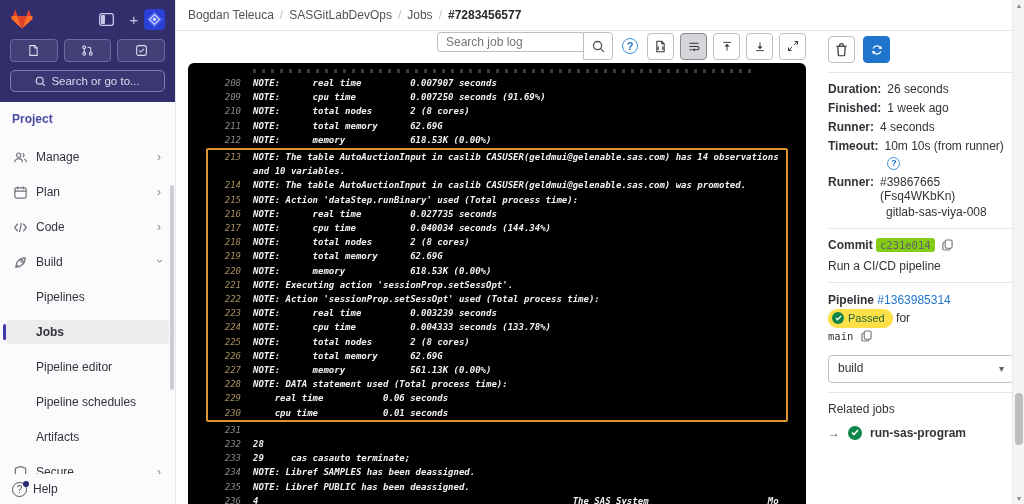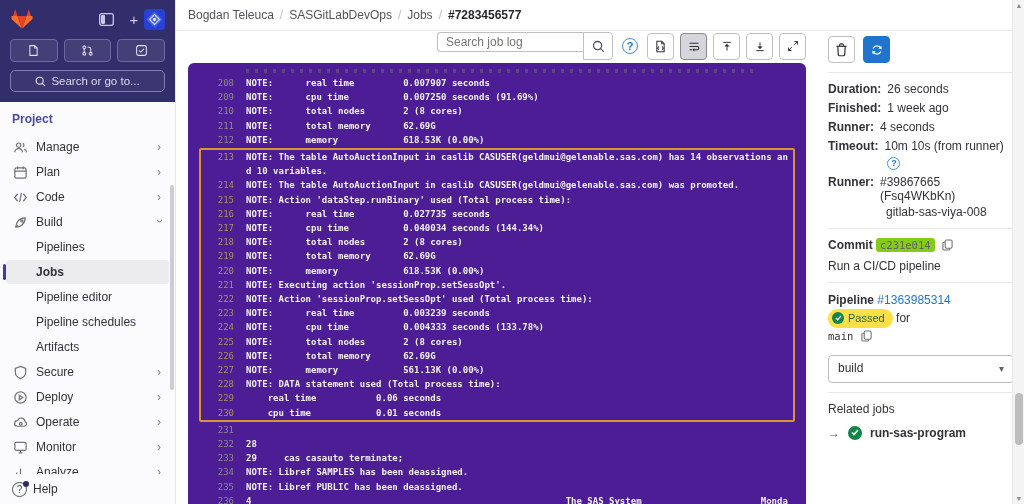--- a/index.html
+++ b/index.html
@@ -17,21 +17,21 @@
   .plus { font-size:15px; color:#cac8e8; }
   .avatar { width:21px; height:21px; border-radius:4px; display:flex; align-items:center; justify-content:center; }
   .sb-shortcuts { display:flex; gap:6px; margin-top:7px; }
   .sb-shortcuts .scbtn { flex:1; height:23px; background:#434078; border:1px solid #6d6aa3;
     border-radius:4px; display:flex; align-items:center; justify-content:center; color:#dddcf0; cursor:pointer; }
   .sb-search { margin-top:8px; width:100%; height:22px; background:#3a3773; border:1px solid #807ead;
     border-radius:5px; color:#dcdbef; font-size:11.5px; display:flex; align-items:center; justify-content:center; gap:5px; cursor:pointer; font-family:inherit; }
   .sb-title { font-size:12px; font-weight:bold; color:#4a4aa5; padding:10px 12px 6px 12px; }
   .nav { flex:1; overflow:hidden; padding:2px 6px; position:relative; }
   .nav-item { display:flex; align-items:center; height:24px; border-radius:4px; padding:0 6px 0 6px;
-    font-size:12px; color:#333238; cursor:pointer; position:relative; margin:1px 0; }
+    font-size:12px; color:#333238; cursor:pointer; position:relative; margin:11px 0; }
   .nav-item .ni-icon { width:16px; height:16px; margin-right:8px; color:#737278; display:flex; align-items:center; justify-content:center; flex:0 0 16px; }
   .nav-item .lbl { flex:1; white-space:nowrap; }
   .nav-item .chev { color:#89888d; font-size:12px; padding-right:2px; }
   .nav-item .chev.down { display:inline-block; transform:rotate(90deg); }
   .nav-item.sub { padding-left:30px; }
   .nav-item.active { background:#ececef; font-weight:bold; }
   .nav-item.active::before { content:""; position:absolute; left:-3px; top:4px; bottom:4px; width:3px; border-radius:2px; background:#3f3aa5; }
   .sb-help { height:30px; display:flex; align-items:center; gap:6px; padding:0 12px; font-size:12px; cursor:pointer; }
   .help-ic { position:relative; width:15px; height:15px; border:1.2px solid #535158; border-radius:50%;
     font-size:10px; display:flex; align-items:center; justify-content:center; color:#535158; }
@@ -53,22 +53,22 @@
   .sgroup input { width:146px; height:20px; border:1px solid #bfbfc3; border-right:none;
     border-radius:4px 0 0 4px; padding:0 8px; font-size:12px; color:#535158; outline:none; font-family:inherit; }
   .sgroup .sbtn { width:30px; height:28px; border:1px solid #bfbfc3; border-radius:0 4px 4px 0;
     background:#fff; display:flex; align-items:center; justify-content:center; color:#535158; cursor:pointer; }
   .qmark { width:16px; height:16px; border:1.6px solid #428fdc; border-radius:50%; color:#1f75cb;
     font-size:11px; font-weight:bold; display:flex; align-items:center; justify-content:center; margin:0 3px; cursor:pointer; }
   .tbtn { width:27px; height:27px; border:1px solid #bfbfc3; border-radius:4px; background:#fff;
     display:flex; align-items:center; justify-content:center; color:#333238; cursor:pointer; }
   .tbtn.pressed { background:#d6d5db; border-color:#89888d; }
 
-  .log { flex:1; background:#4c1d95; border-radius:6px 6px 0 0; overflow:hidden;
-    font-family:"DejaVu Sans Mono", monospace; font-size:9px; line-height:14.2px; padding:6px 8px; }
+  .log { flex:1; background:#000000; border-radius:6px 6px 0 0; overflow:hidden;
+    font-family:"DejaVu Sans Mono", monospace; font-size:9px; line-height:14.2px; padding:6px 15px;font-style:italic; }
   .lrow { display:flex; padding:0 8px; }
   .lrow .num { width:30px; flex:0 0 30px; text-align:right; color:#8a8a8a; margin-right:12px; cursor:pointer; }
   .lrow .txt { flex:1; color:#f2f2f2; font-weight:bold; white-space:pre-wrap; word-break:break-all; }
   .hl { border:2px solid #d99530; border-radius:2px; margin:1px 3px; }
   .hl .lrow { padding:0 5px 0 3px; }
   .hl .num { color:#a8905f; }
   .sliver { height:4px; margin:0 40px 3px 50px; opacity:.55;
     background:repeating-linear-gradient(90deg,#6a6a6a 0 3px, transparent 3px 9px); }
 
   

